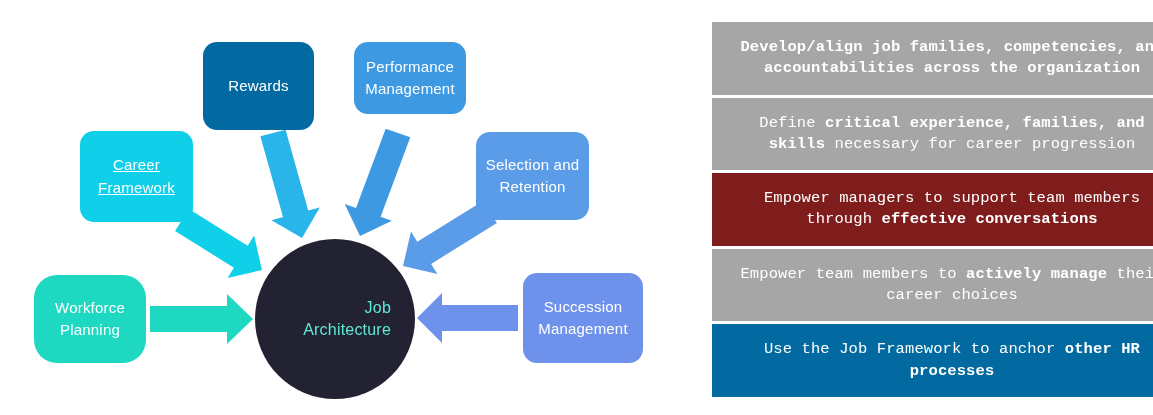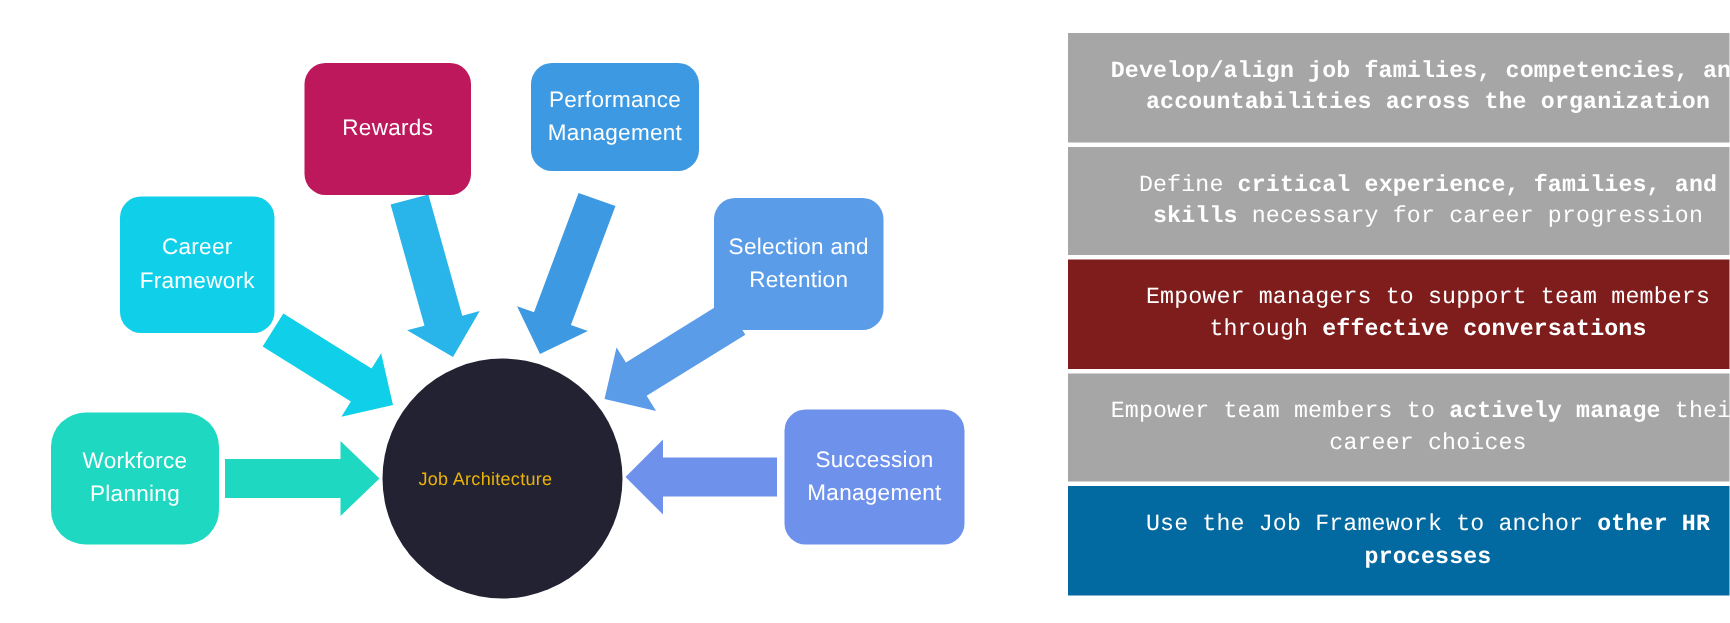--- a/index.html
+++ b/index.html
@@ -9,37 +9,37 @@
     width: 1153px; height: 415px; position: relative; overflow: hidden;
   }
   .canvas { position: absolute; inset: 0; width: 1153px; height: 415px; background: #ffffff; }
 
   
   .diagram { position: absolute; left: 0; top: 0; width: 710px; height: 415px; }
 
   .hub {
     position: absolute; left: 255px; top: 239px; width: 160px; height: 160px;
     border-radius: 50%;
-    display: flex; align-items: center; justify-content: center; text-align: left;
-    color: #eab308; font-size: 12px; line-height: 1.4; letter-spacing: .2px;
+    display: flex; align-items: center; justify-content: center; text-align: right;
+    color: #5eead4; font-size: 16px; line-height: 1.4; letter-spacing: .2px;
     z-index: 1;
   }
   .hub .hub-label { width: 112px; }
 
   .arrow-layer { position: absolute; left: 0; top: 0; width: 710px; height: 415px; z-index: 2; }
 
   .node {
     position: absolute; border-radius: 14px;
     display: flex; align-items: center; justify-content: center; text-align: center;
     color: #ffffff; font-size: 15px; line-height: 1.5; letter-spacing: .2px;
     z-index: 3;
   }
   .node .node-label { width: 96px; }
   .node-workforce   { left: 34px;  top: 275px; width: 112px; height: 88px; }
-  .node-career      { left: 80px;  top: 131px; width: 103px; height: 91px; }
+  .node-career      { left: 80px;  top: 131px; width: 113px; height: 91px; text-decoration: underline; }
   .node-rewards     { left: 203px; top: 42px;  width: 111px; height: 88px; }
   .node-performance { left: 354px; top: 42px;  width: 112px; height: 72px; }
   .node-selection   { left: 476px; top: 132px; width: 113px; height: 88px; }
   .node-succession  { left: 523px; top: 273px; width: 120px; height: 90px; }
 
   
   .panel {
     position: absolute; left: 712px; top: 22px; width: 480px; height: 375px;
     display: flex; flex-direction: column; gap: 3px; font-family: Liberation Mono, monospace;
   }
@@ -72,21 +72,21 @@
       <polygon points="483.1,200.9 417.3,241.7 411,231.6 403,266 437.4,274 431.1,263.9 496.9,223.1" fill="#5b9ce9"></polygon>
       <polygon points="518,305 442,305 442,293 417,318 442,343 442,331 518,331" fill="#6e92ec"></polygon>
     </svg>
 
     <div class="node node-workforce" style="background: rgb(30, 216, 194); border-radius: 23px;">
       <div class="node-label">Workforce Planning</div>
     </div>
     <div class="node node-career" style="background: rgb(16, 208, 233);">
       <div class="node-label">Career Framework</div>
     </div>
-    <div class="node node-rewards" style="background: #be185d;">
+    <div class="node node-rewards" style="background: #0369a1;">
       <div class="node-label">Rewards</div>
     </div>
     <div class="node node-performance" style="background: rgb(60, 153, 226);">
       <div class="node-label">Performance Management</div>
     </div>
     <div class="node node-selection" style="background: rgb(91, 156, 233);">
       <div class="node-label">Selection and Retention</div>
     </div>
     <div class="node node-succession" style="background: rgb(110, 146, 236);">
       <div class="node-label">Succession Management</div>

